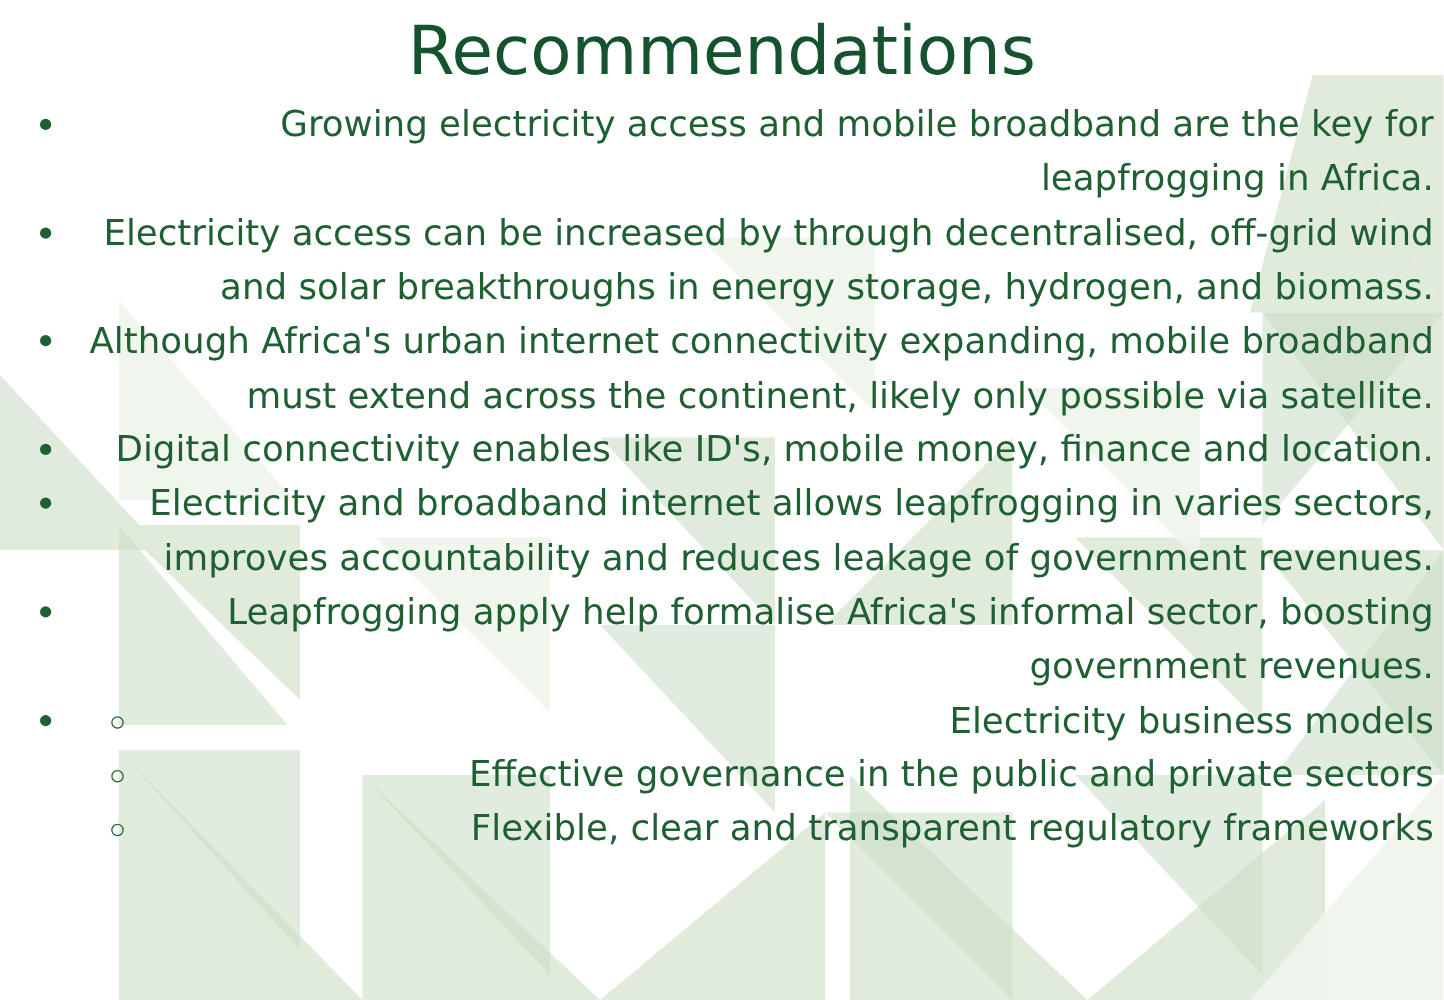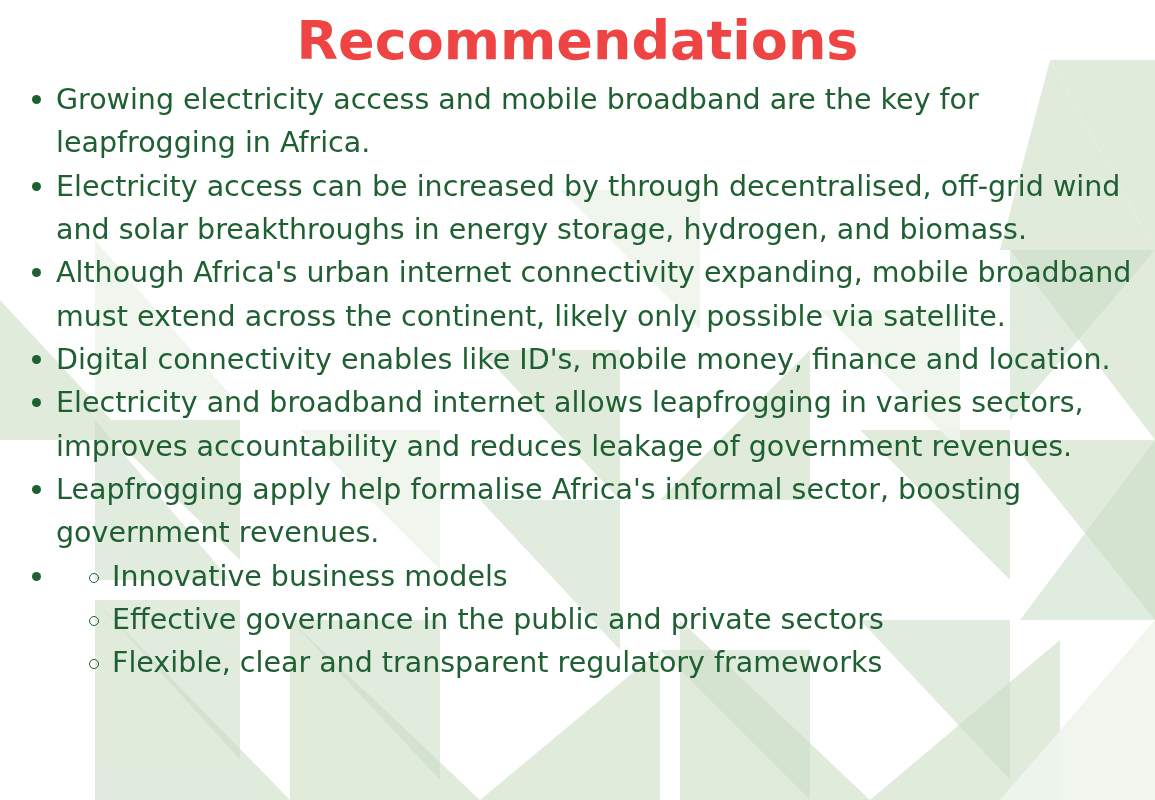--- a/index.html
+++ b/index.html
@@ -26,39 +26,40 @@
     inset: 0;
     pointer-events: none;
     z-index: 0;
   }
   .content {
     position: relative;
     z-index: 2;
   }
   .title {
     text-align: center;
-    color: #ef4444;
+    color: #14532d;
     font-size: 54px;
-    font-weight: bold;
+    font-weight: normal;
     letter-spacing: 0px;
     margin: 10px 0 6px 0;
     line-height: 1.15;
   }
   ul.bullets {
     list-style: none;
     margin: 0;
     padding: 0 8px 0 22px;
   }
   ul.bullets > li {
     position: relative;
     color: #1f6032;
     font-size: 28.5px;
     line-height: 1.52;
     padding-left: 34px;
     margin: 0 0 0 0;
+    text-align: right;
   }
   ul.bullets > li > .btext {
     display: block;
   }
   ul.bullets > li::before {
     content: "";
     position: absolute;
     left: 10px;
     top: 17px;
     width: 9px;
@@ -148,20 +149,20 @@
           <span class="btext">Digital connectivity enables like ID's, mobile money, finance and location.</span>
         </li>
       <li>
           <span class="btext">Electricity and broadband internet allows leapfrogging in varies sectors, improves accountability and reduces leakage of government revenues.</span>
         </li>
       <li>
           <span class="btext">Leapfrogging apply help formalise Africa's informal sector, boosting government revenues.</span>
         </li>
       <li>
         <ul class="sub">
-          <li><span>Innovative business models</span></li>
+          <li><span>Electricity business models</span></li>
           <li><span>Effective governance in the public and private sectors</span></li>
           <li><span>Flexible, clear and transparent regulatory frameworks</span></li>
         </ul>
       </li>
     </ul>
   </div>
 </div>
 
 </body></html>

